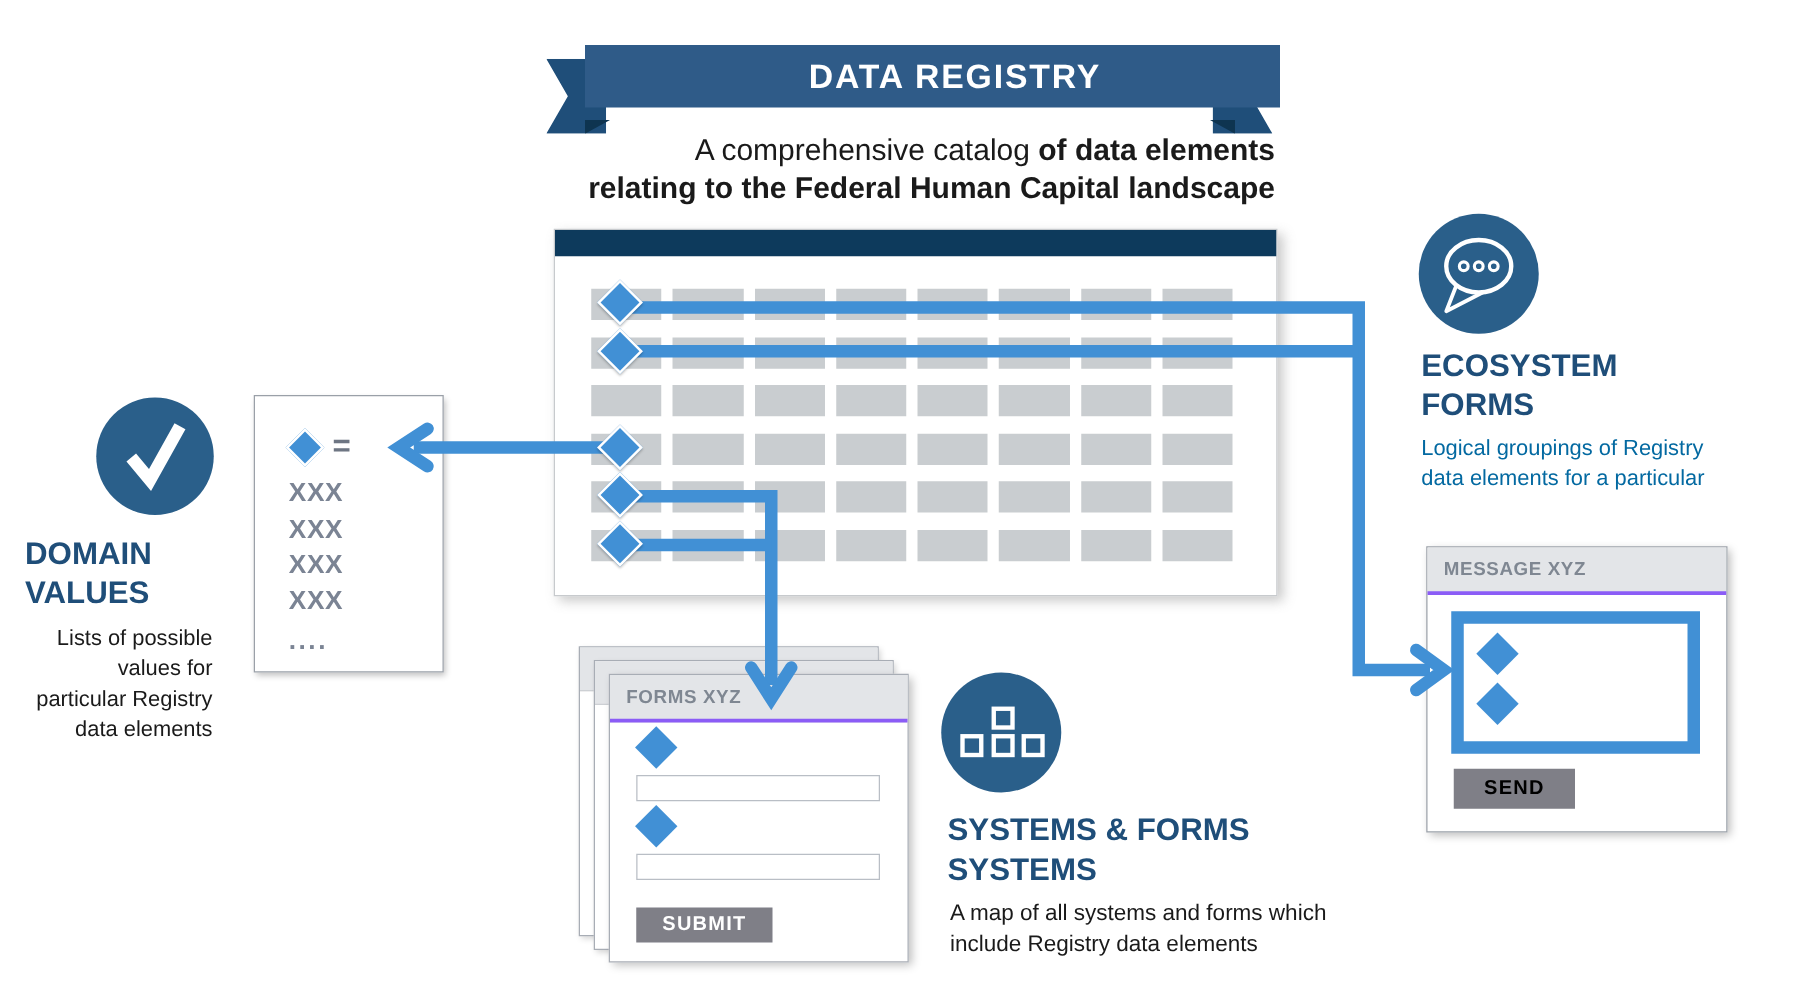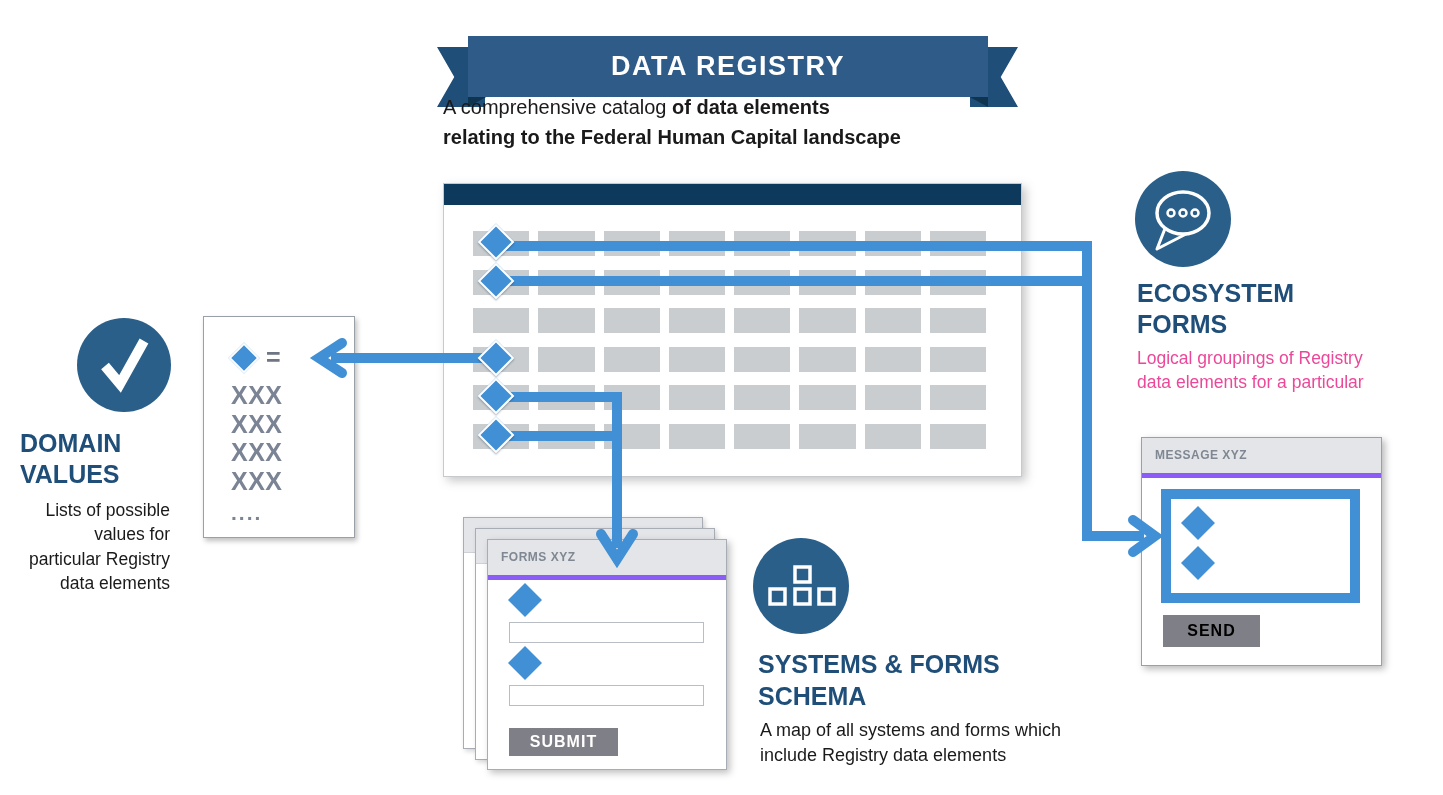--- a/index.html
+++ b/index.html
@@ -6,27 +6,27 @@
   body{font-family:"Liberation Sans", sans-serif;}
   #canvas{position:relative;width:1443px;height:795px;background:#ffffff;overflow:hidden;}
 
   
   .ribbon-tail{position:absolute;top:47px;width:48px;height:60px;background:#1F4E79;}
   .tail-left{left:437px;clip-path:polygon(0 0,100% 0,100% 100%,0 100%,36% 50%);}
   .tail-right{left:970px;clip-path:polygon(0 0,100% 0,64% 50%,100% 100%,0 100%);}
   .ribbon-fold{position:absolute;top:96px;width:20px;height:11px;background:#0E3450;}
   .fold-left{left:468px;clip-path:polygon(0 0,100% 0,0 100%);}
   .fold-right{left:968px;clip-path:polygon(0 0,100% 0,100% 100%);}
-  .ribbon-band{position:absolute;left:468px;top:36px;width:520px;height:61px;background:#2F5B88;
-    display:flex;align-items:center;justify-content:center;}
+  .ribbon-band{position:absolute;left:468px;top:36px;width:520px;height:50px;background:#2F5B88;
+    display:flex;align-items:center;justify-content:center;padding-left:36px;}
   .ribbon-band .title{color:#ffffff;font-size:27px;font-weight:700;letter-spacing:1.5px;}
 
   
-  .subtitle{position:absolute;left:443px;top:92px;width:577px;text-align:left;
-    font-size:20px;line-height:30px;color:#1A1A1A;}
+  .subtitle{position:absolute;left:443px;top:106px;width:577px;text-align:right;
+    font-size:24px;line-height:30px;color:#1A1A1A;}
   .subtitle .bold{font-weight:700;}
 
   
   .treg-card{position:absolute;left:443px;top:183px;width:577px;height:292px;background:#ffffff;
     border:1px solid #c7cacd;box-shadow:4px 4px 9px rgba(110,110,110,0.38);z-index:1;}
   .treg-header{height:21px;background:#0D3A5C;}
   .treg-rows{margin:26px 35px 0 29px;display:flex;flex-direction:column;gap:13.6px;}
   .treg-row{display:grid;grid-template-columns:repeat(8,1fr);gap:9px;height:25px;}
   .treg-cell{background:#C9CDD0;}
 
@@ -46,39 +46,39 @@
 
   
   .dv-heading{position:absolute;left:20px;top:428px;width:150px;text-align:left;
     color:#1F4E79;font-size:25px;font-weight:700;line-height:31px;}
   .dv-desc{position:absolute;left:10px;top:498px;width:160px;text-align:right;
     color:#1A1A1A;font-size:17.5px;line-height:24.3px;}
   .dv-card{position:absolute;left:203px;top:316px;width:150px;height:220px;background:#ffffff;
     border:1.5px solid #9aa0a8;box-shadow:2px 3px 5px rgba(0,0,0,0.25);z-index:1;}
   .dv-diamond{left:28.5px;top:29.5px;width:18px;height:18px;border:2.5px solid #ffffff;}
   .dv-equals{position:absolute;left:62px;top:26px;color:#6E7683;font-size:25px;font-weight:700;}
-  .dv-values{position:absolute;left:27px;top:64px;color:#7B8494;font-size:25px;font-weight:700;
+  .dv-values{position:absolute;left:27px;top:64px;color:#7B8494;font-size:21px;font-weight:700;
     letter-spacing:0.5px;line-height:28.6px;}
   .dv-ellipsis{position:absolute;left:27px;top:184px;color:#7B8494;font-size:21px;font-weight:700;letter-spacing:2px;}
 
   
   .es-heading{position:absolute;left:1137px;top:278px;width:240px;color:#1F4E79;
     font-size:25px;font-weight:700;line-height:31px;}
-  .es-desc{position:absolute;left:1137px;top:346px;width:270px;color:#ec4899;
+  .es-desc{position:absolute;left:1137px;top:346px;width:270px;color:#0369a1;
     font-size:17.5px;line-height:24.3px;}
   .sf-heading{position:absolute;left:758px;top:648px;width:280px;color:#1F4E79;
     font-size:25px;font-weight:700;line-height:32px;}
   .sf-desc{position:absolute;left:760px;top:718px;width:330px;color:#1A1A1A;
     font-size:18px;line-height:25px;}
 
   
   .msg-card{position:absolute;left:1141px;top:437px;width:239px;height:227px;background:#ffffff;
     border:1.5px solid #9aa0a8;box-shadow:3px 3px 7px rgba(0,0,0,0.28);z-index:1;}
-  .card-header{height:35px;background:#E3E5E8;border-bottom:5px solid #8b5cf6;
-    color:#7F8792;font-size:12px;font-weight:700;letter-spacing:0.5px;
+  .card-header{height:35px;background:#E3E5E8;border-bottom:3px solid #8b5cf6;
+    color:#7F8792;font-size:15px;font-weight:700;letter-spacing:0.5px;
     line-height:35px;padding-left:13px;}
   .msg-rect{position:absolute;left:19px;top:51px;width:179px;height:94px;
     border:10px solid #4190D5;background:#ffffff;}
   .msg-send{position:absolute;left:21px;top:177px;width:97px;height:32px;background:#7F7F87;
     color:#000000;font-size:16px;font-weight:700;letter-spacing:1px;
     display:flex;align-items:center;justify-content:center;cursor:pointer;}
 
   
   .form-back{position:absolute;width:238px;height:230px;background:#ffffff;
     border:1.5px solid #a8adb5;box-shadow:2px 2px 5px rgba(0,0,0,0.18);z-index:1;}
@@ -255,21 +255,21 @@
     <div class="card-header">MESSAGE XYZ</div>
     <div class="msg-rect">
         <div class="diamond m-diamond" style="top: 12px;"></div>
         <div class="diamond m-diamond" style="top: 52px;"></div>
       </div>
     <div class="msg-send">SEND</div>
   </div>
 
   <div class="sf-heading">
       <div>SYSTEMS &amp; FORMS</div>
-      <div>SCHEMA</div>
+      <div>SYSTEMS</div>
     </div>
   <div class="sf-desc">
       <div>A map of all systems and forms which</div>
       <div>include Registry data elements</div>
     </div>
 
   <div class="form-back fb-1">
       <div class="strip"></div>
     </div>
   <div class="form-back fb-2">

